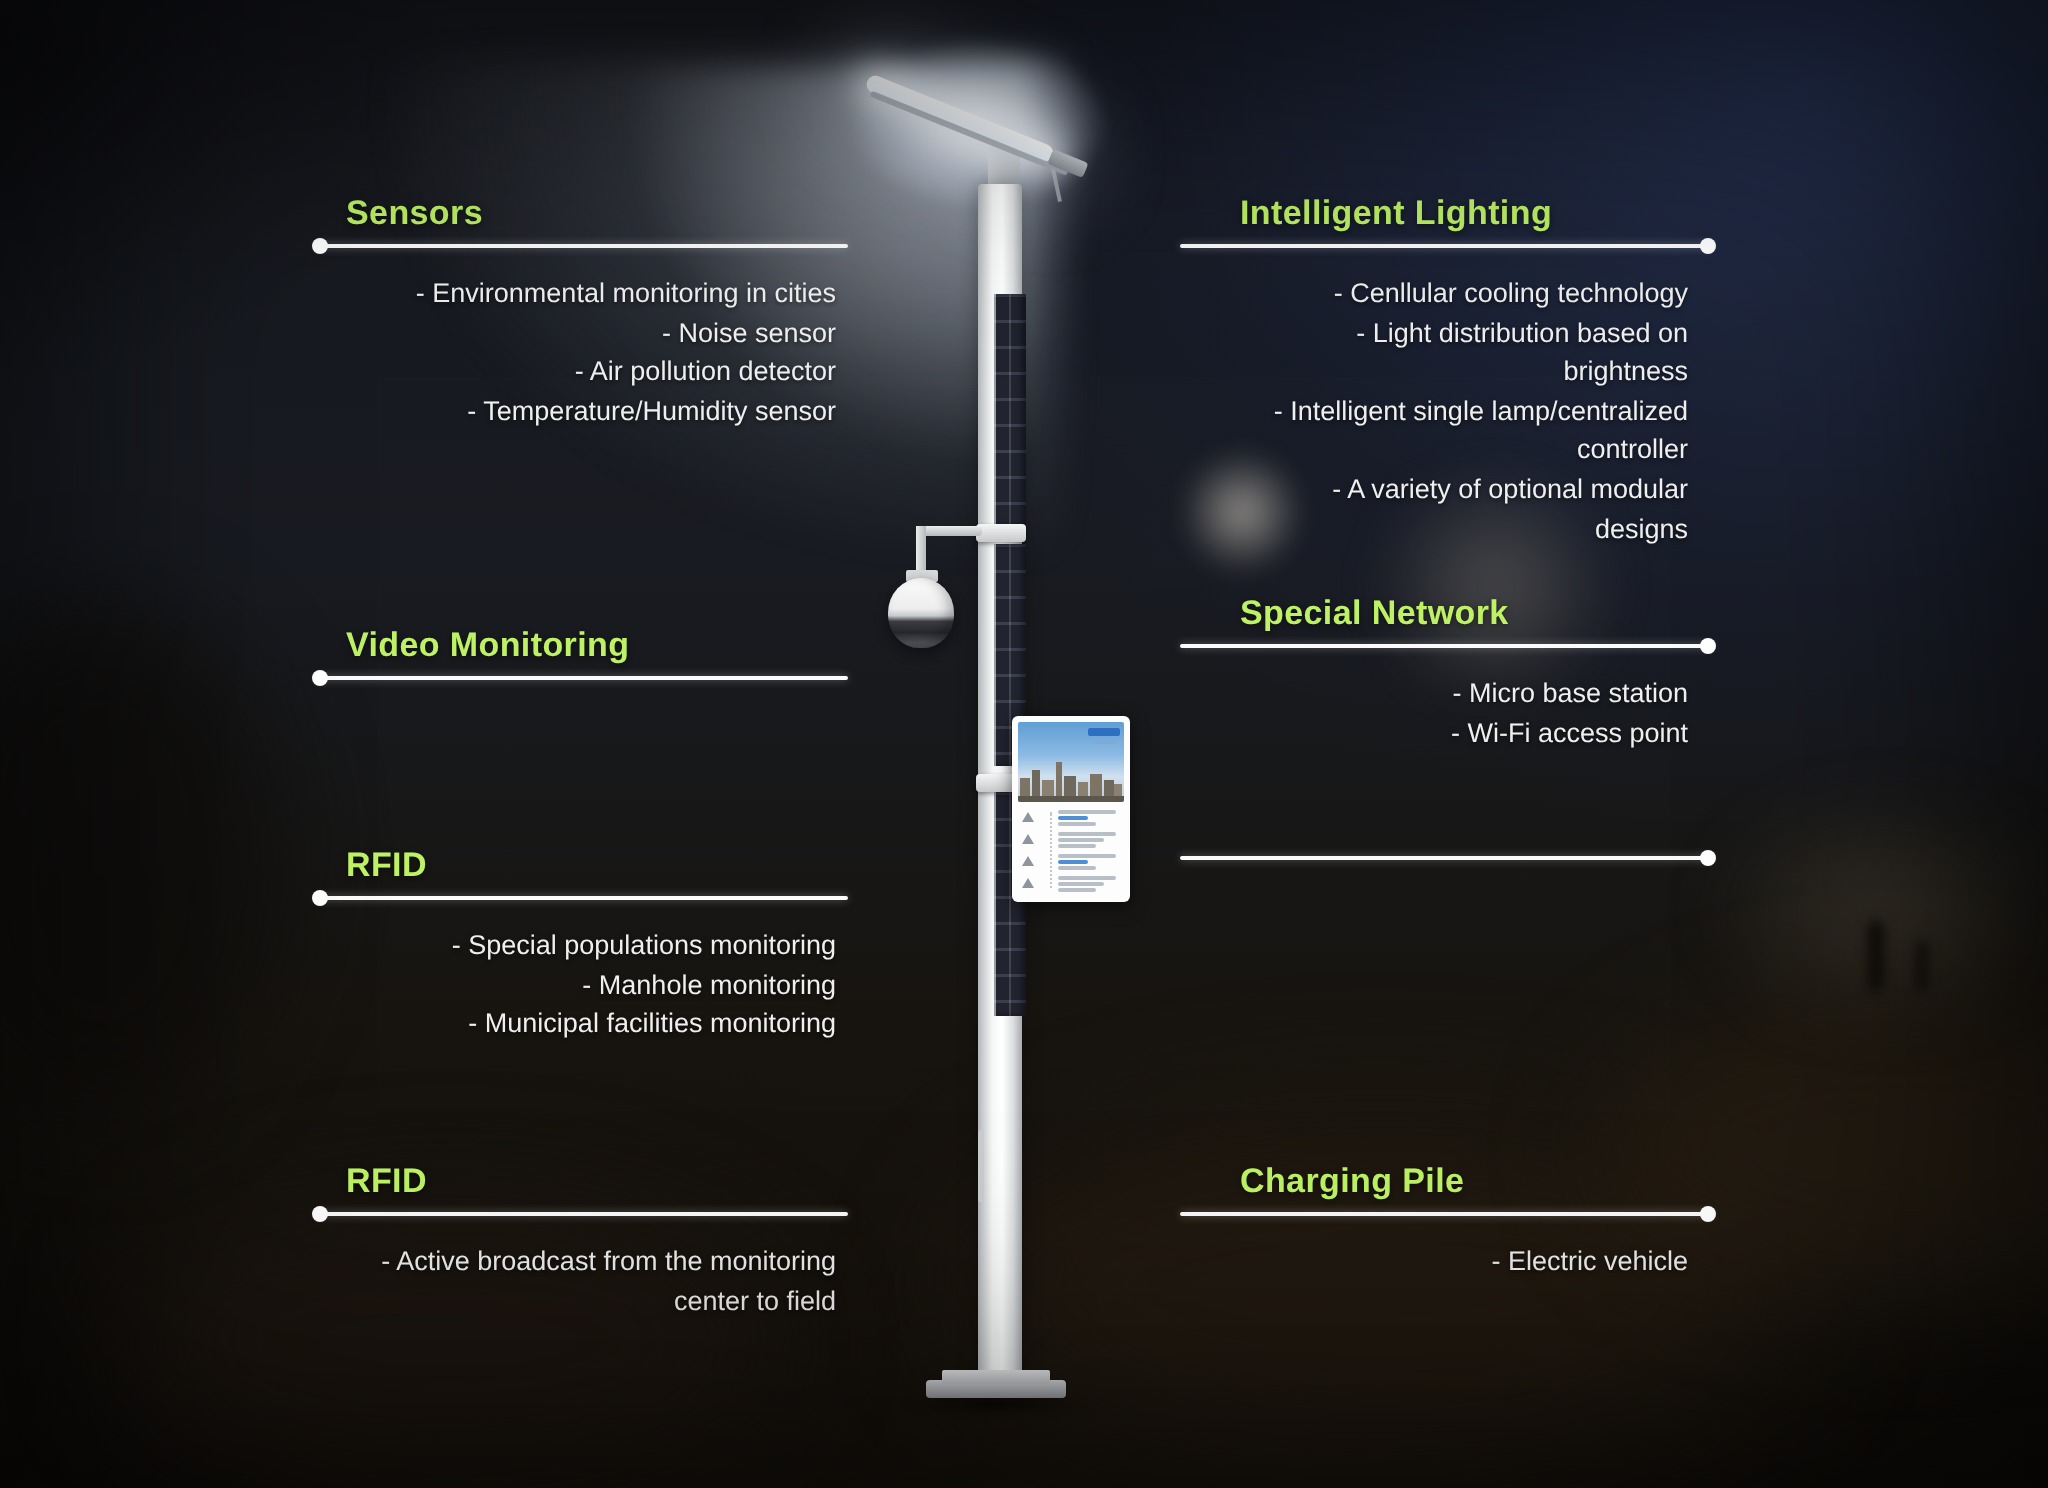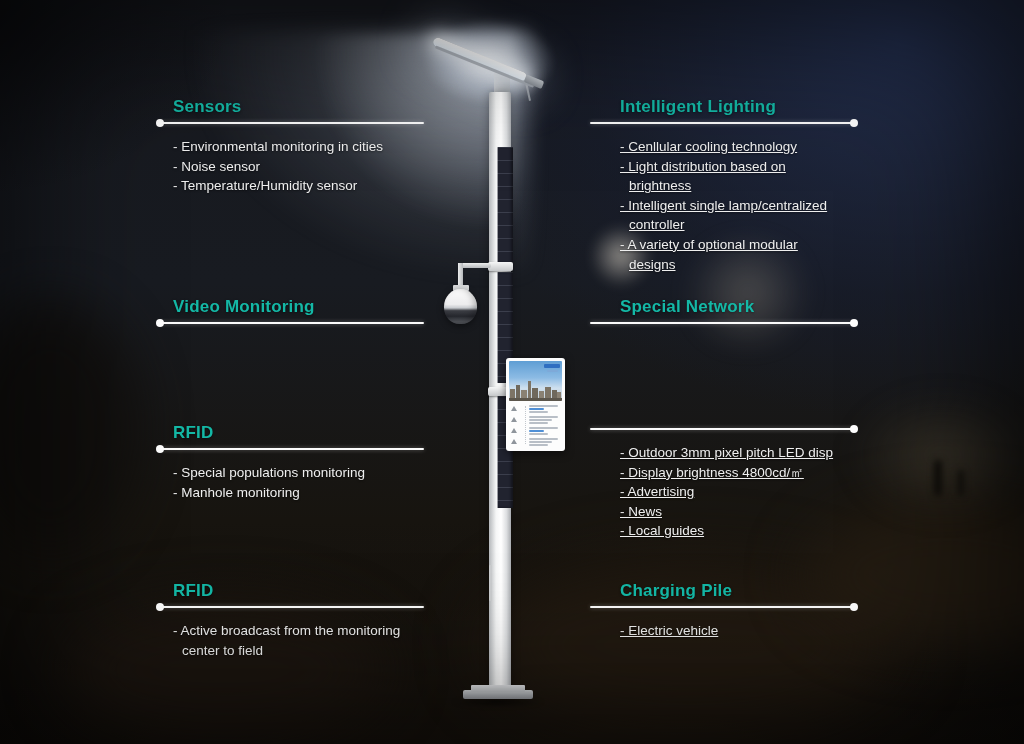--- a/index.html
+++ b/index.html
@@ -91,33 +91,33 @@
     background:linear-gradient(180deg,#e3e5e7,#bdc0c3);}
   .base-bot{left:463px;top:690px;width:70px;height:9px;border-radius:2px;
     background:linear-gradient(180deg,#d0d3d5,#92959a);}
   .base-shadow{left:452px;top:697px;width:92px;height:10px;
     background:radial-gradient(ellipse closest-side, rgba(0,0,0,0.65), transparent);filter:blur(2px);}
 
   
   .col{position:absolute;top:97px;width:266px;height:620px;}
   .col-left{left:158px;} .col-right{left:590px;}
   .section{position:absolute;left:0;width:100%;}
-  .sec-title{font-size:17px;font-weight:bold;letter-spacing:0.2px;line-height:20px;color:#14b8a6;
+  .sec-title{font-size:17px;font-weight:bold;letter-spacing:0.2px;line-height:20px;color:#bef264;
     text-shadow:0 1px 3px rgba(0,0,0,0.45);}
   .col-left .sec-head,.col-left .sec-items{padding-left:15px;}
   .col-right .sec-head,.col-right .sec-items{padding-left:30px;}
   .sec-line{position:relative;height:2px;margin-top:5px;background:#fbfbfb;border-radius:1px;
     box-shadow:0 0 4px rgba(255,255,255,0.35);}
   .dot{position:absolute;top:-3px;width:8px;height:8px;border-radius:50%;background:#ffffff;}
   .col-left .dot{left:-2px;} .col-right .dot{right:-2px;}
   .sec-items{margin-top:13px;font-size:13.5px;line-height:19.6px;color:#efefef;
     text-shadow:0 1px 2px rgba(0,0,0,0.5);box-sizing:content-box;}
   .col-left .sec-items{width:245px;}
-  .col-right .sec-items{width:224px;text-decoration:underline;}
-  .item{padding-left:9px;text-indent:-9px;}
+  .col-right .sec-items{width:224px;}
+  .item{padding-left:9px;text-indent:-9px;text-align:right;}
 </style>
 </head>
 <body>
 
 <div class="stage">
 
   <div class="abs bg-base"></div>
   <div class="abs blob-d"></div>
   <div class="abs blob-a"></div>
   <div class="abs blob-b"></div>
@@ -213,41 +213,43 @@
       <div class="section" style="top: 0px;">
         <div class="sec-head">
           <div class="sec-title">Sensors</div>
         </div>
         <div class="sec-line">
           <div class="dot"></div>
         </div>
         <div class="sec-items">
           <div class="item">- Environmental monitoring in cities</div>
           <div class="item">- Noise sensor</div>
+          <div class="item">- Air pollution detector</div>
           <div class="item">- Temperature/Humidity sensor</div>
         </div>
       </div>
-      <div class="section" style="top: 200px;">
+      <div class="section" style="top: 216px;">
         <div class="sec-head">
           <div class="sec-title">Video Monitoring</div>
         </div>
         <div class="sec-line">
           <div class="dot"></div>
         </div>
       </div>
       <div class="section" style="top: 326px;">
         <div class="sec-head">
           <div class="sec-title">RFID</div>
         </div>
         <div class="sec-line">
           <div class="dot"></div>
         </div>
         <div class="sec-items">
           <div class="item">- Special populations monitoring</div>
           <div class="item">- Manhole monitoring</div>
+          <div class="item">- Municipal facilities monitoring</div>
         </div>
       </div>
       <div class="section" style="top: 484px;">
         <div class="sec-head">
           <div class="sec-title">RFID</div>
         </div>
         <div class="sec-line">
           <div class="dot"></div>
         </div>
         <div class="sec-items">
@@ -270,31 +272,28 @@
           <div class="item">- A variety of optional modular designs</div>
         </div>
       </div>
       <div class="section" style="top: 200px;">
         <div class="sec-head">
           <div class="sec-title">Special Network</div>
         </div>
         <div class="sec-line">
           <div class="dot"></div>
         </div>
+        <div class="sec-items">
+          <div class="item">- Micro base station</div>
+          <div class="item">- Wi-Fi access point</div>
+        </div>
       </div>
       <div class="section" style="top: 326px;">
         <div class="sec-line">
           <div class="dot"></div>
-        </div>
-        <div class="sec-items">
-          <div class="item">- Outdoor 3mm pixel pitch LED disp</div>
-          <div class="item">- Display brightness 4800cd/㎡</div>
-          <div class="item">- Advertising</div>
-          <div class="item">- News</div>
-          <div class="item">- Local guides</div>
         </div>
       </div>
       <div class="section" style="top: 484px;">
         <div class="sec-head">
           <div class="sec-title">Charging Pile</div>
         </div>
         <div class="sec-line">
           <div class="dot"></div>
         </div>
         <div class="sec-items">

